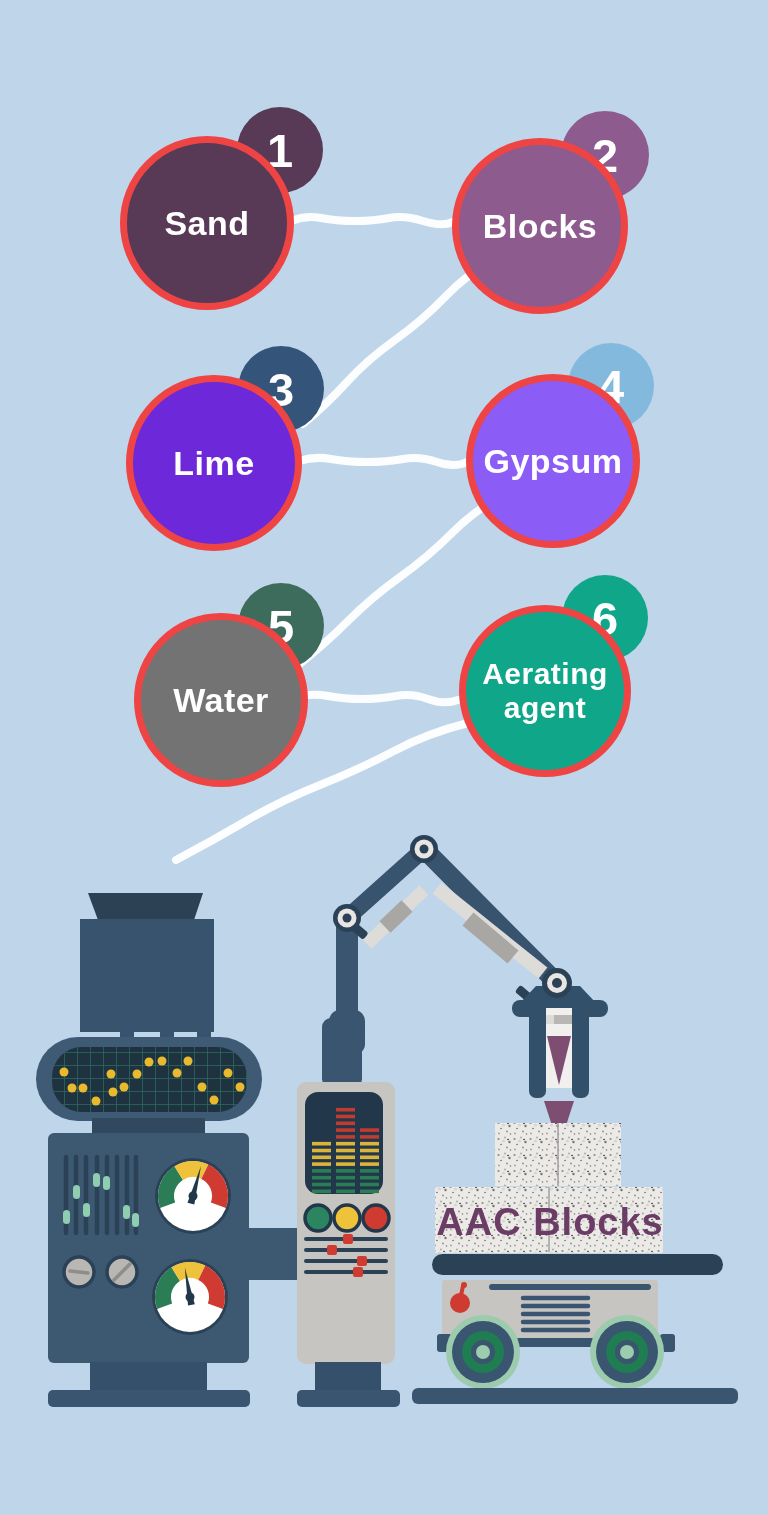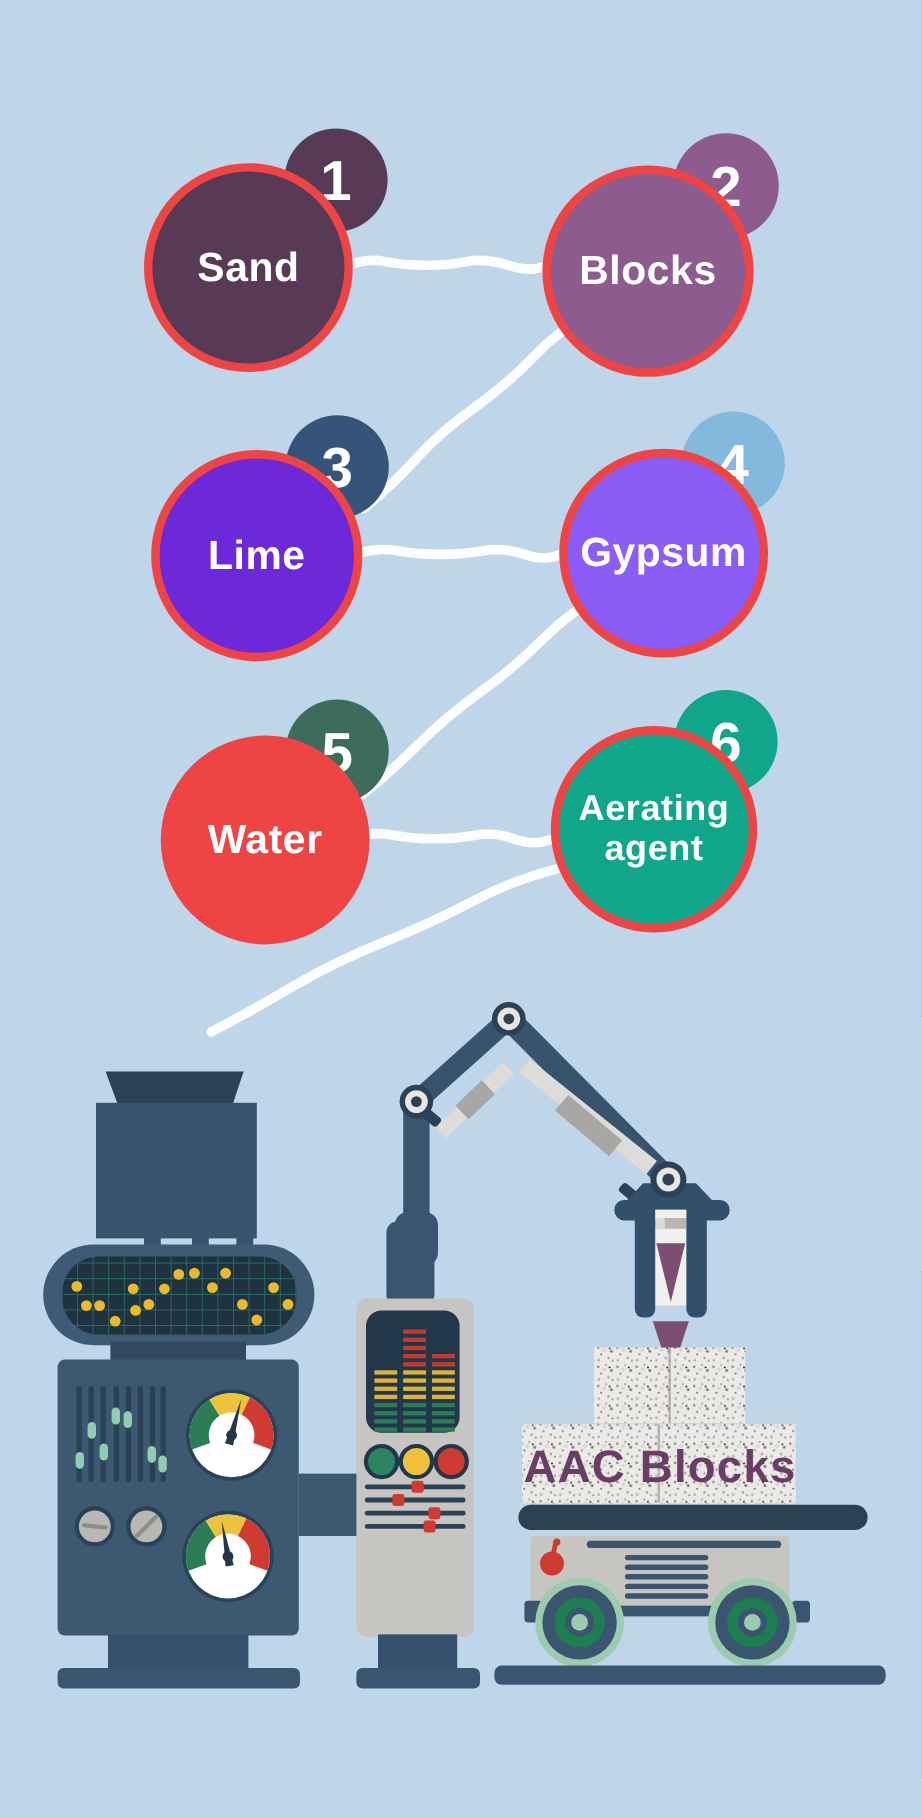--- a/index.html
+++ b/index.html
@@ -321,21 +321,21 @@
     </div>
     <div class="main" style="left: 466px; top: 374px; width: 160px; height: 160px; background-color: #8b5cf6;">
       <span>Gypsum</span>
     </div>
   </div>
 
   <div>
     <div class="bubble" style="left: 238px; top: 583px; width: 86px; height: 86px; background-color: rgb(61, 108, 93);">
       <span>5</span>
     </div>
-    <div class="main" style="left: 134px; top: 613px; width: 160px; height: 160px; background-color: #ef4444;">
+    <div class="main" style="left: 134px; top: 613px; width: 160px; height: 160px; background-color: #737373;">
       <span>Water</span>
     </div>
   </div>
 
   <div>
     <div class="bubble" style="left: 562px; top: 575px; width: 86px; height: 86px; background-color: rgb(16, 166, 137);">
       <span>6</span>
     </div>
     <div class="main small" style="left: 459px; top: 605px; width: 158px; height: 158px; background-color: rgb(16, 166, 137);">
       <span>Aerating agent</span>

